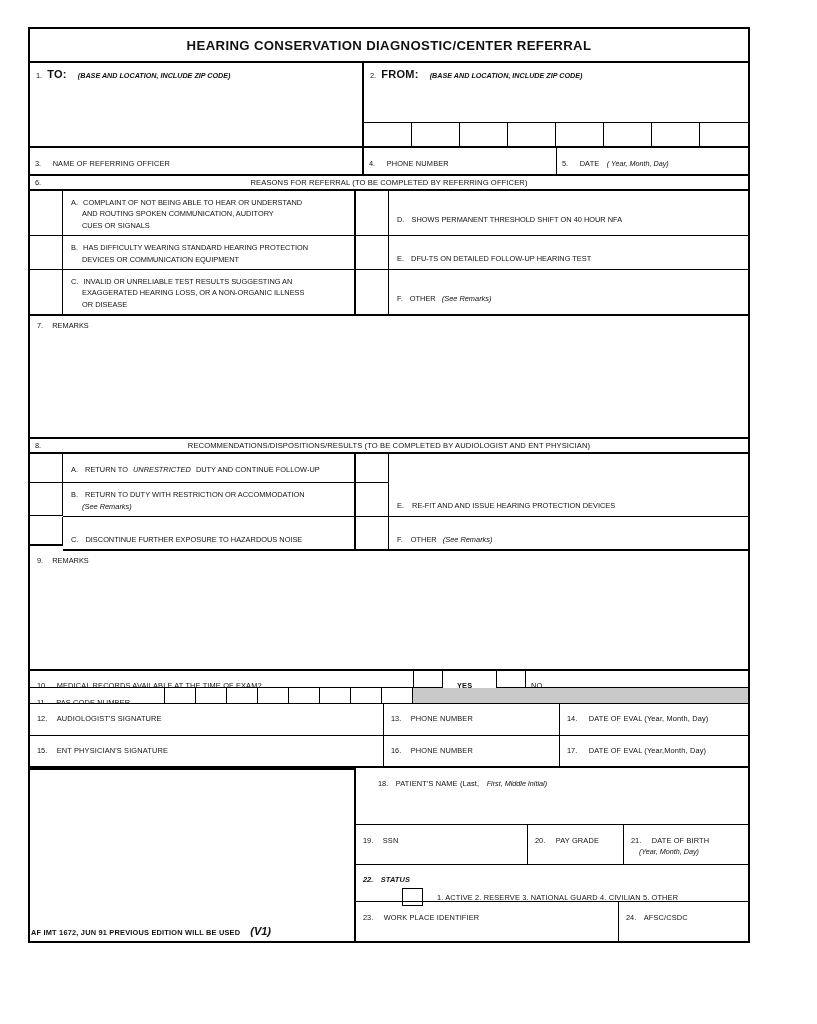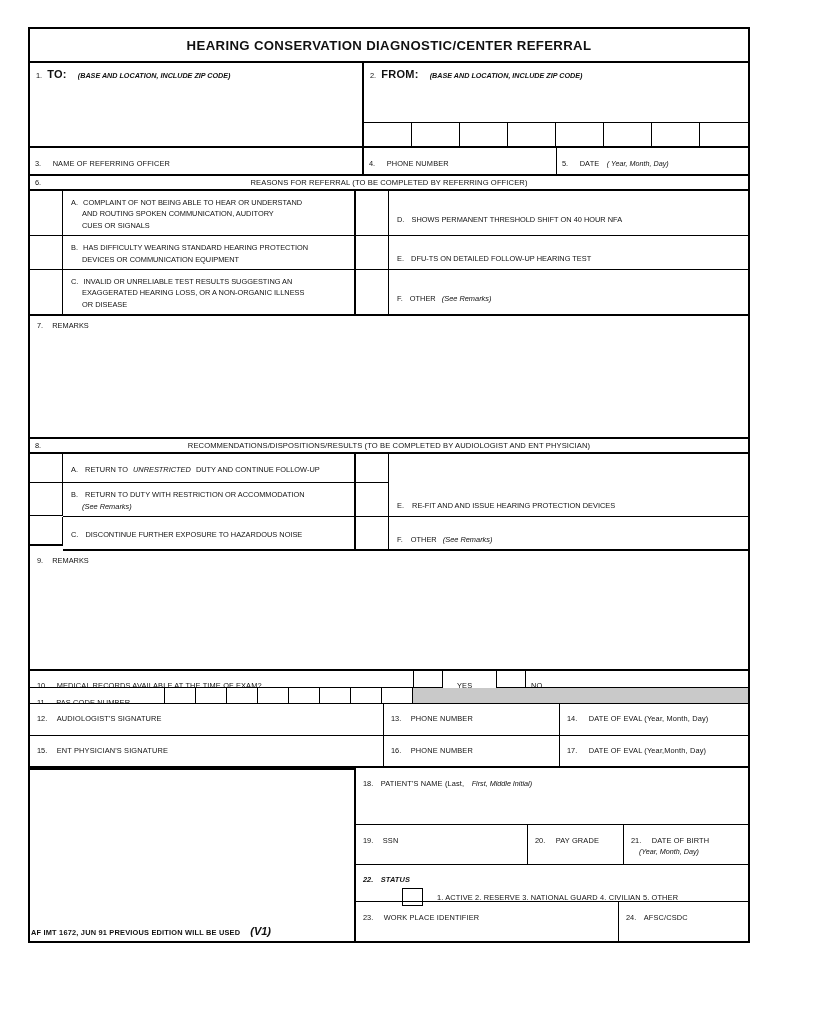--- a/index.html
+++ b/index.html
@@ -110,21 +110,21 @@
   .ind { padding-left: 11px; display: block; }
 
   
   .remarks { border-bottom: 2px solid #000; }
   .rk-lbl { font-size: 7.4px; padding: 5px 0 0 7px; }
 
   
   .r10 { height: 17px; }
   .r10 .c-q { flex: 1; padding: 3px 0 0 7px; }
   .r10 .c-bx { width: 29px; }
-  .r10 .c-yn { width: 54px; padding: 3px 0 15px 14px; }
+  .r10 .c-yn { width: 54px; padding: 3px 0 15px 14px; font-weight: bold; }
   .r10 .c-tail { flex: 0 0 222px; border-right: none; }
 
   
   .r11 { height: 16px; }
   .r11 .c-lbl { width: 135px; padding: 3px 0 0 7px; }
   .r11 .pb { width: 31px; }
   .r11 .shade { flex: 1; background: #c9c9c9; border-right: none; }
 
   
   .sig { height: 32px; }
@@ -134,21 +134,21 @@
 
   
   .bottom { display: flex; }
   .bleft {
     width: 326px;
     border-right: 2px solid #000;
     border-top: 2px solid #000;
     border-bottom: 2px solid #000;
   }
   .bright { flex: 1; }
-  .b18 { height: 57px; padding: 4px 0 0 7px; border-bottom: 1px solid #000; }
+  .b18 { height: 57px; padding: 4px 0 0 22px; border-bottom: 1px solid #000; }
   .b19row { display: flex; height: 40px; border-bottom: 1px solid #000; }
   .b19 { width: 172px; border-right: 1px solid #000; padding: 4px 0 0 7px; }
   .b20 { width: 96px; border-right: 1px solid #000; padding: 4px 0 0 7px; }
   .b21 { flex: 1; padding: 4px 0 0 7px; }
   .b22 { height: 37px; border-bottom: 1px solid #000; padding: 3px 0 1px 7px; }
   .b22inner { display: flex; align-items: center; margin-top: 2px; }
   .st-box {
     width: 21px; height: 18px;
     border: 1px solid #000;
     margin-left: 39px; margin-right: 14px;
@@ -328,21 +328,21 @@
       <div class="opt-r">
         <div class="otext">
           <span>E.</span>
           <span style="margin-left:6px">RE-FIT AND AND ISSUE HEARING PROTECTION DEVICES</span>
         </div>
       </div>
     </div>
 
     <div class="optrow last">
       <div class="ck" style="height:29px"></div>
-      <div class="opt-l" style="display:flex;align-items:center">
+      <div class="opt-l" style="display:flex;align-items:flex-end">
         <div class="otext">
           <span>C.</span>
           <span style="margin-left:5px">DISCONTINUE FURTHER EXPOSURE TO HAZARDOUS NOISE</span>
         </div>
       </div>
       <div class="ck2"></div>
       <div class="opt-r">
         <div class="otext">
           <span>F.</span>
           <span style="margin-left:6px">OTHER</span>

